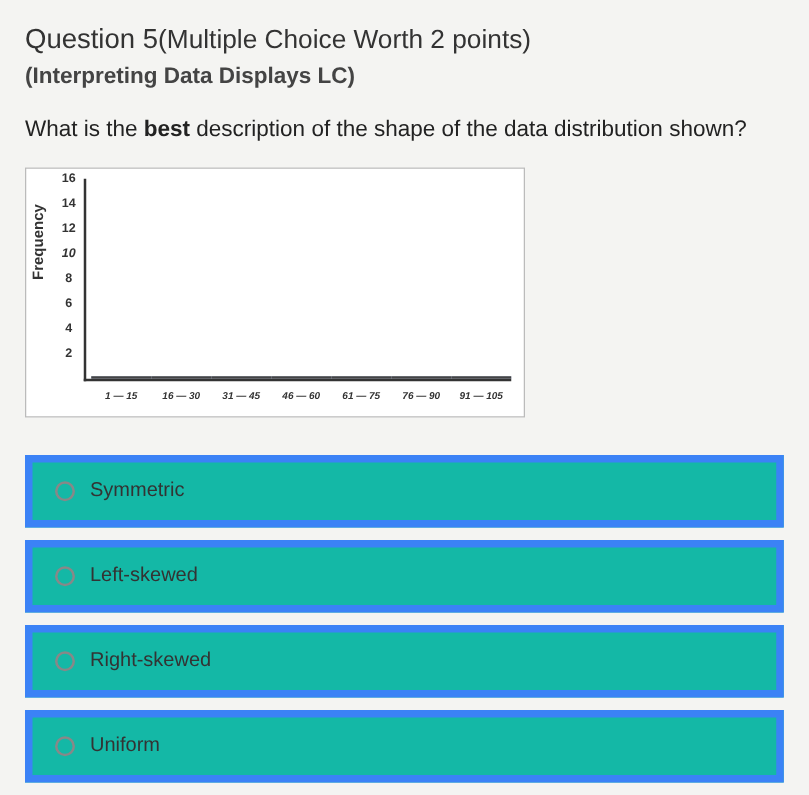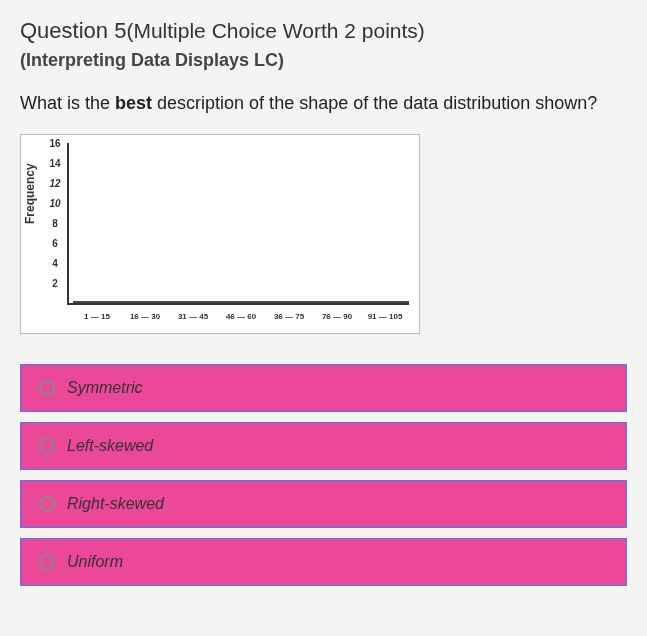--- a/index.html
+++ b/index.html
@@ -93,35 +93,35 @@
   .xtick {
     position: absolute;
     bottom: -18px;
     left: 0;
     right: 0;
     font-size: 8px;
     font-weight: 700;
     color: #333;
     text-align: center;
     white-space: nowrap;
+    font-style: italic;
   }
 
   
   .options { margin-top: 10px; }
   .opt {
-    border: 1px solid #3b82f6;
-    background: #ec4899;
+    border: 6px solid #3b82f6;
+    background: #14b8a6;
     padding: 14px 18px;
     margin-bottom: 10px;
     display: flex;
     align-items: center;
     gap: 12px;
     font-size: 16px;
     color: #333;
-    font-style: italic;
   }
   .radio {
     width: 16px;
     height: 16px;
     border: 2px solid #888;
     border-radius: 50%;
     flex-shrink: 0;
   }
 </style>
 </head>
@@ -139,21 +139,21 @@
 
 <div class="chart-wrap">
   <div class="ylabel-rot">Frequency</div>
   <div class="plot">
     <div id="yticks">
         <div class="ytick" style="bottom: 12.5%;">2</div>
         <div class="ytick" style="bottom: 25%;">4</div>
         <div class="ytick" style="bottom: 37.5%;">6</div>
         <div class="ytick" style="bottom: 50%;">8</div>
         <div class="ytick" style="bottom: 62.5%; font-style: italic;">10</div>
-        <div class="ytick" style="bottom: 75%; font-style: italic;">12</div>
+        <div class="ytick" style="bottom: 75%;">12</div>
         <div class="ytick" style="bottom: 87.5%;">14</div>
         <div class="ytick" style="bottom: 100%;">16</div>
       </div>
     <div class="bars" id="bars">
         <div class="bar-slot">
           <div class="bar" style="height: 12.5%;"></div>
           <div class="xtick">1 — 15</div>
         </div>
         <div class="bar-slot">
           <div class="bar" style="height: 31.25%;"></div>
@@ -162,21 +162,21 @@
         <div class="bar-slot">
           <div class="bar" style="height: 37.5%;"></div>
           <div class="xtick">31 — 45</div>
         </div>
         <div class="bar-slot">
           <div class="bar" style="height: 56.25%;"></div>
           <div class="xtick">46 — 60</div>
         </div>
         <div class="bar-slot">
           <div class="bar" style="height: 75%;"></div>
-          <div class="xtick">36 — 75</div>
+          <div class="xtick">61 — 75</div>
         </div>
         <div class="bar-slot">
           <div class="bar" style="height: 93.75%;"></div>
           <div class="xtick">76 — 90</div>
         </div>
         <div class="bar-slot">
           <div class="bar" style="height: 81.25%;"></div>
           <div class="xtick">91 — 105</div>
         </div>
       </div>

